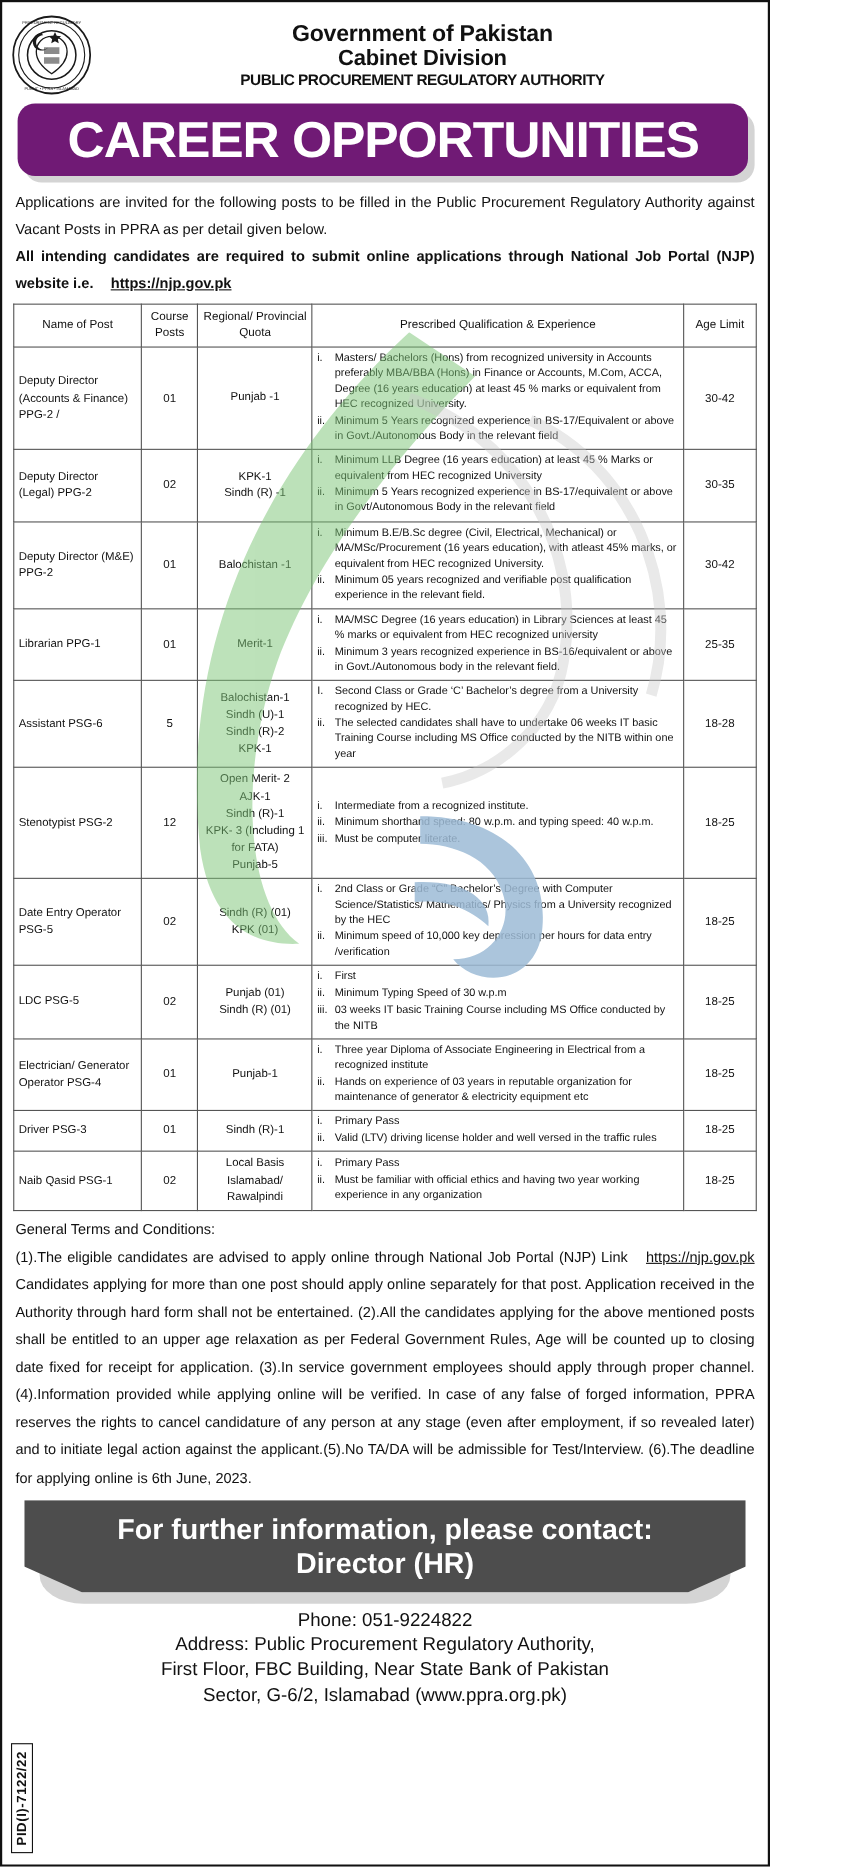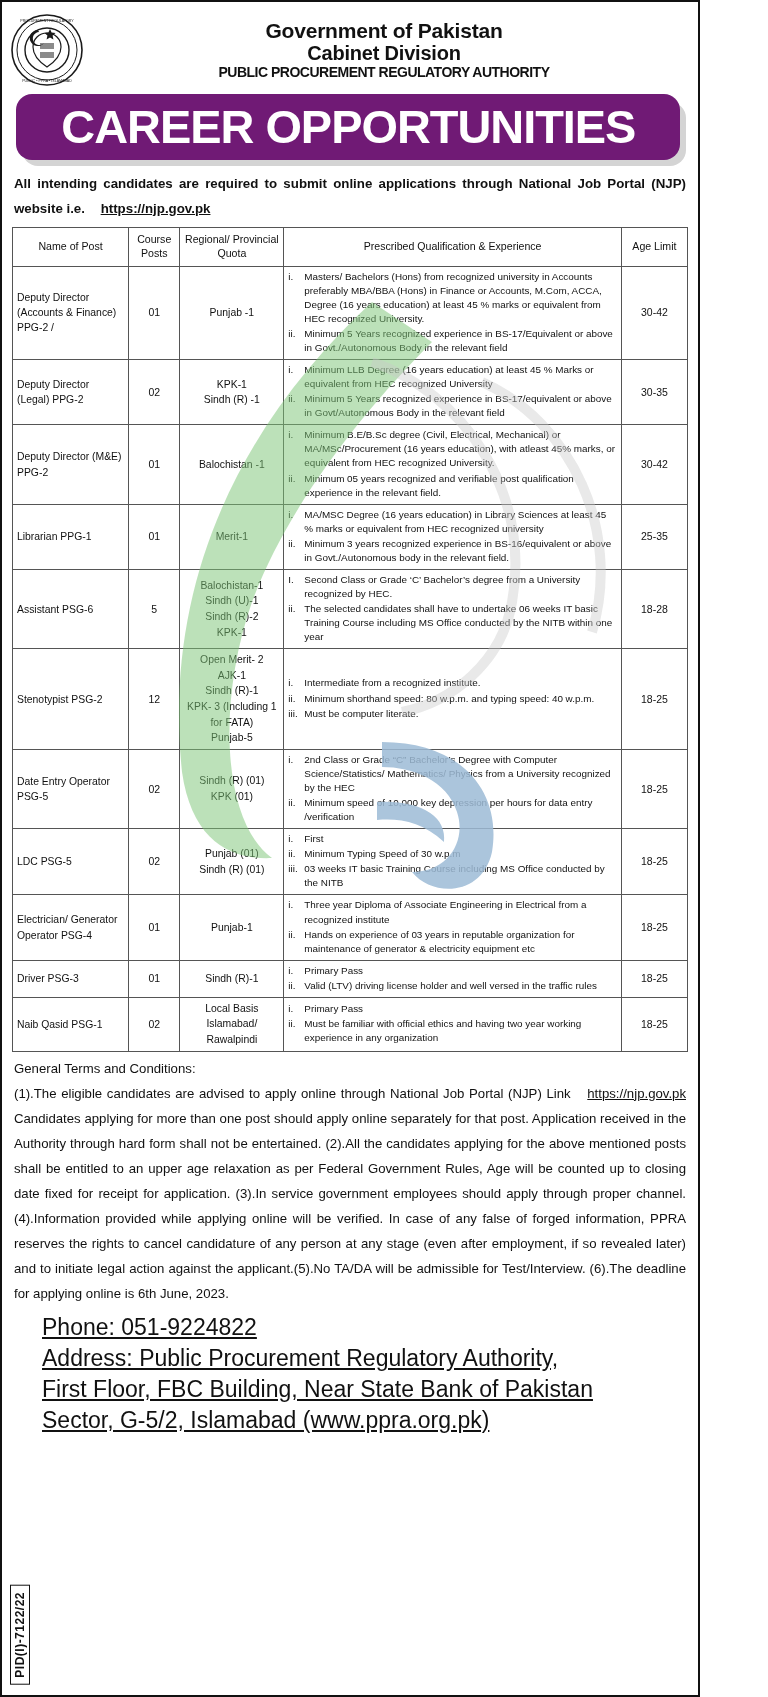--- a/index.html
+++ b/index.html
@@ -169,25 +169,24 @@
     align-items: center;
     justify-content: center;
     color: #fff;
     text-align: center;
   }
   .contact .l1 { font-size: 26px; font-weight: bold; line-height: 1.18; }
   .contact .l2 { font-size: 26px; font-weight: bold; line-height: 1.18; }
 
   
   .footer {
-    text-align: left;
-    font-size: 23px;
+    text-align: center;
+    font-size: 17px;
     line-height: 1.34;
     padding: 6px 40px 0 40px;
-    text-decoration: underline;
   }
   .pid {
     position: absolute;
     left: 8px;
     bottom: 10px;
     border: 1px solid #111;
     padding: 6px 2px;
     font-size: 12px;
     font-weight: bold;
     writing-mode: vertical-rl;
@@ -255,20 +254,21 @@
   </div>
 
   <div class="banner-wrap">
     <div class="banner-shadow"></div>
     <div class="banner">
       <div class="banner-text">CAREER OPPORTUNITIES</div>
     </div>
   </div>
 
   <div class="intro">
+    <p>Applications are invited for the following posts to be filled in the Public Procurement Regulatory Authority against Vacant Posts in PPRA as per detail given below.</p>
     <p><span class="bold">All intending candidates are required to submit online applications through National Job Portal (NJP) website i.e. </span><span class="bold u-link">https://njp.gov.pk</span></p>
   </div>
 
   <div class="tbl-wrap">
     <table class="jobs">
       <colgroup>
         <col style="width:17.2%">
         <col style="width:7.6%">
         <col style="width:15.4%">
         <col style="width:50.0%">
@@ -546,22 +546,29 @@
           </tr>
         </tbody>
     </table>
   </div>
 
   <div class="terms">
     <span class="tc-title">General Terms and Conditions:</span>
     <span>(1).The eligible candidates are advised to apply online through National Job Portal (NJP) Link </span><span class="u-link">https://njp.gov.pk</span><span> Candidates applying for more than one post should apply online separately for that post. Application received in the Authority through hard form shall not be entertained.  (2).All the candidates applying for the above mentioned posts shall be entitled to an upper age relaxation as per Federal Government Rules, Age will be counted up to closing date fixed for receipt for application. (3).In service government employees should apply through proper channel. (4).Information provided while applying online will be verified. In case of any false of forged information, PPRA reserves the rights to cancel candidature of any person at any stage (even after employment, if so revealed later) and to initiate legal action against the applicant.(5).No TA/DA will be admissible for Test/Interview. (6).The deadline for applying online is 6th June, 2023.</span>
   </div>
 
+  <div class="contact-wrap">
+    <div class="contact-shadow"></div>
+    <div class="contact">
+      <div class="l1">For further information, please contact:</div>
+      <div class="l2">Director (HR)</div>
+    </div>
+  </div>
 
   <div class="footer">
     <div>Phone: 051-9224822</div>
     <div>Address: Public Procurement Regulatory Authority,</div>
     <div>First Floor, FBC Building, Near State Bank of Pakistan</div>
-    <div>Sector, G-5/2, Islamabad (www.ppra.org.pk)</div>
+    <div>Sector, G-6/2, Islamabad (www.ppra.org.pk)</div>
   </div>
 
   <div class="pid">PID(I)-7122/22</div>
 </div>
 
 </body></html>

